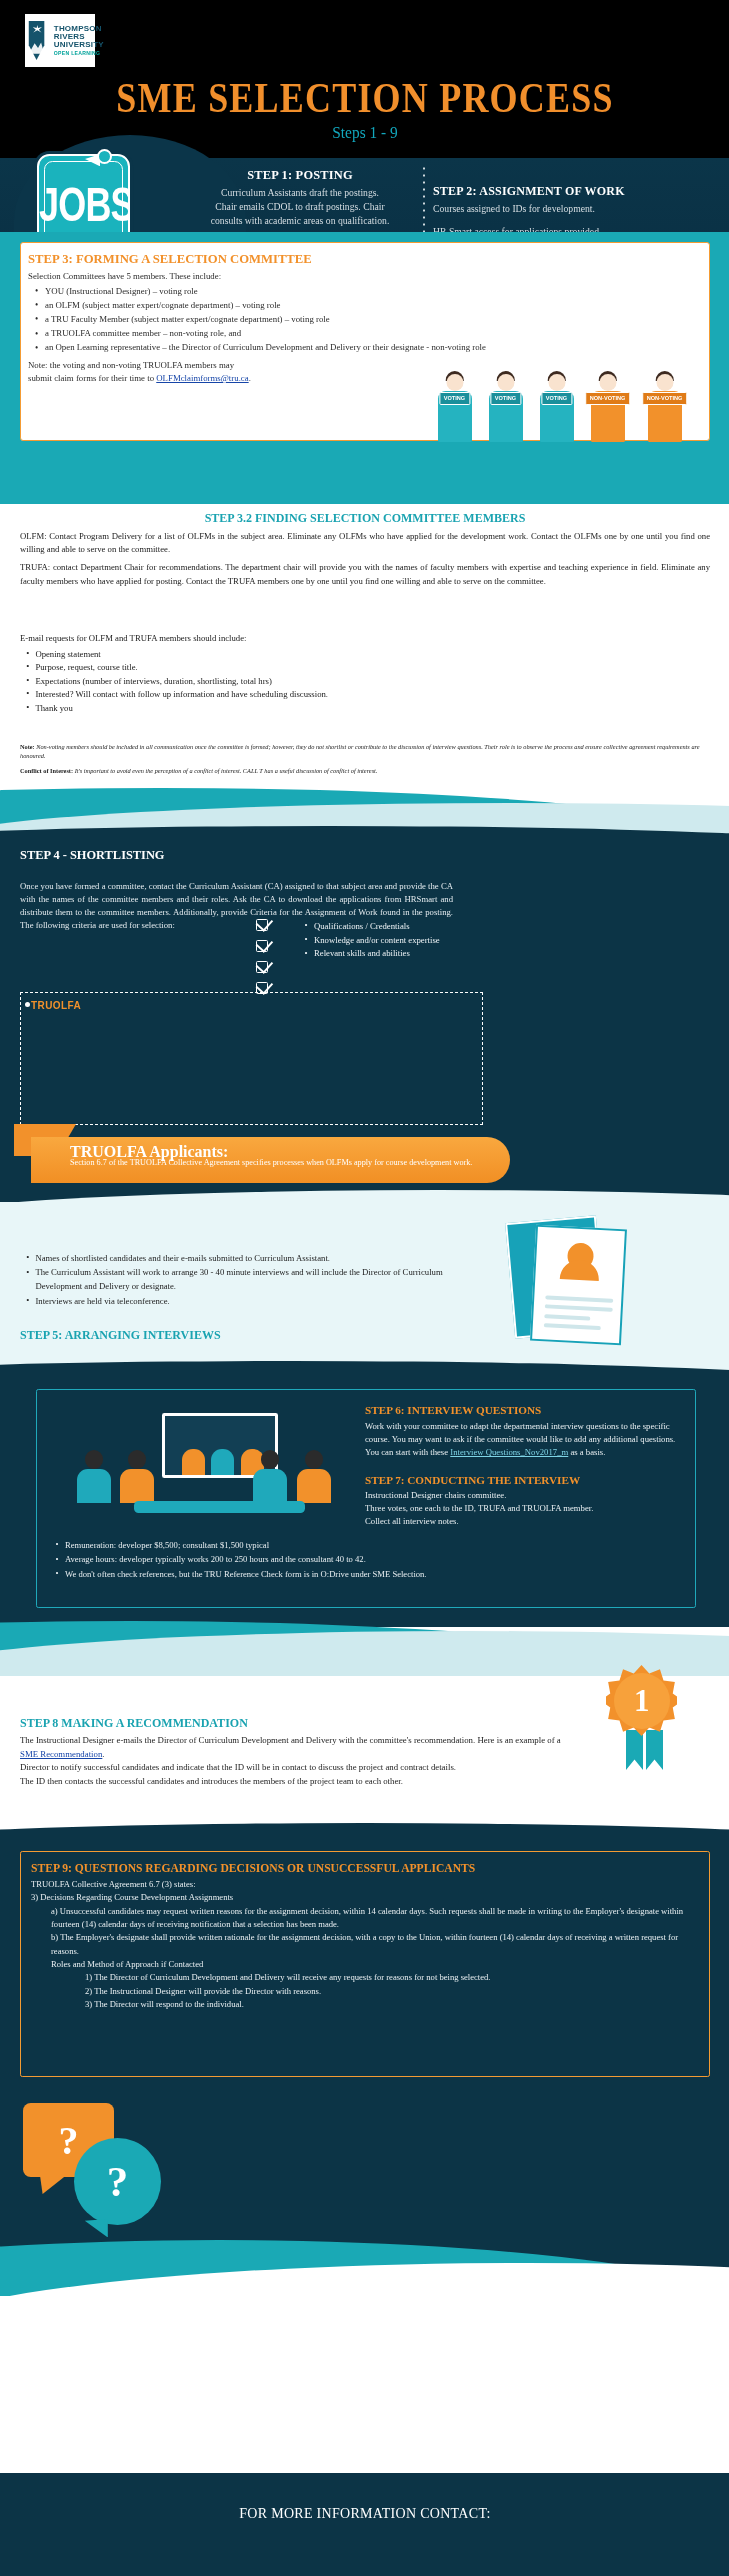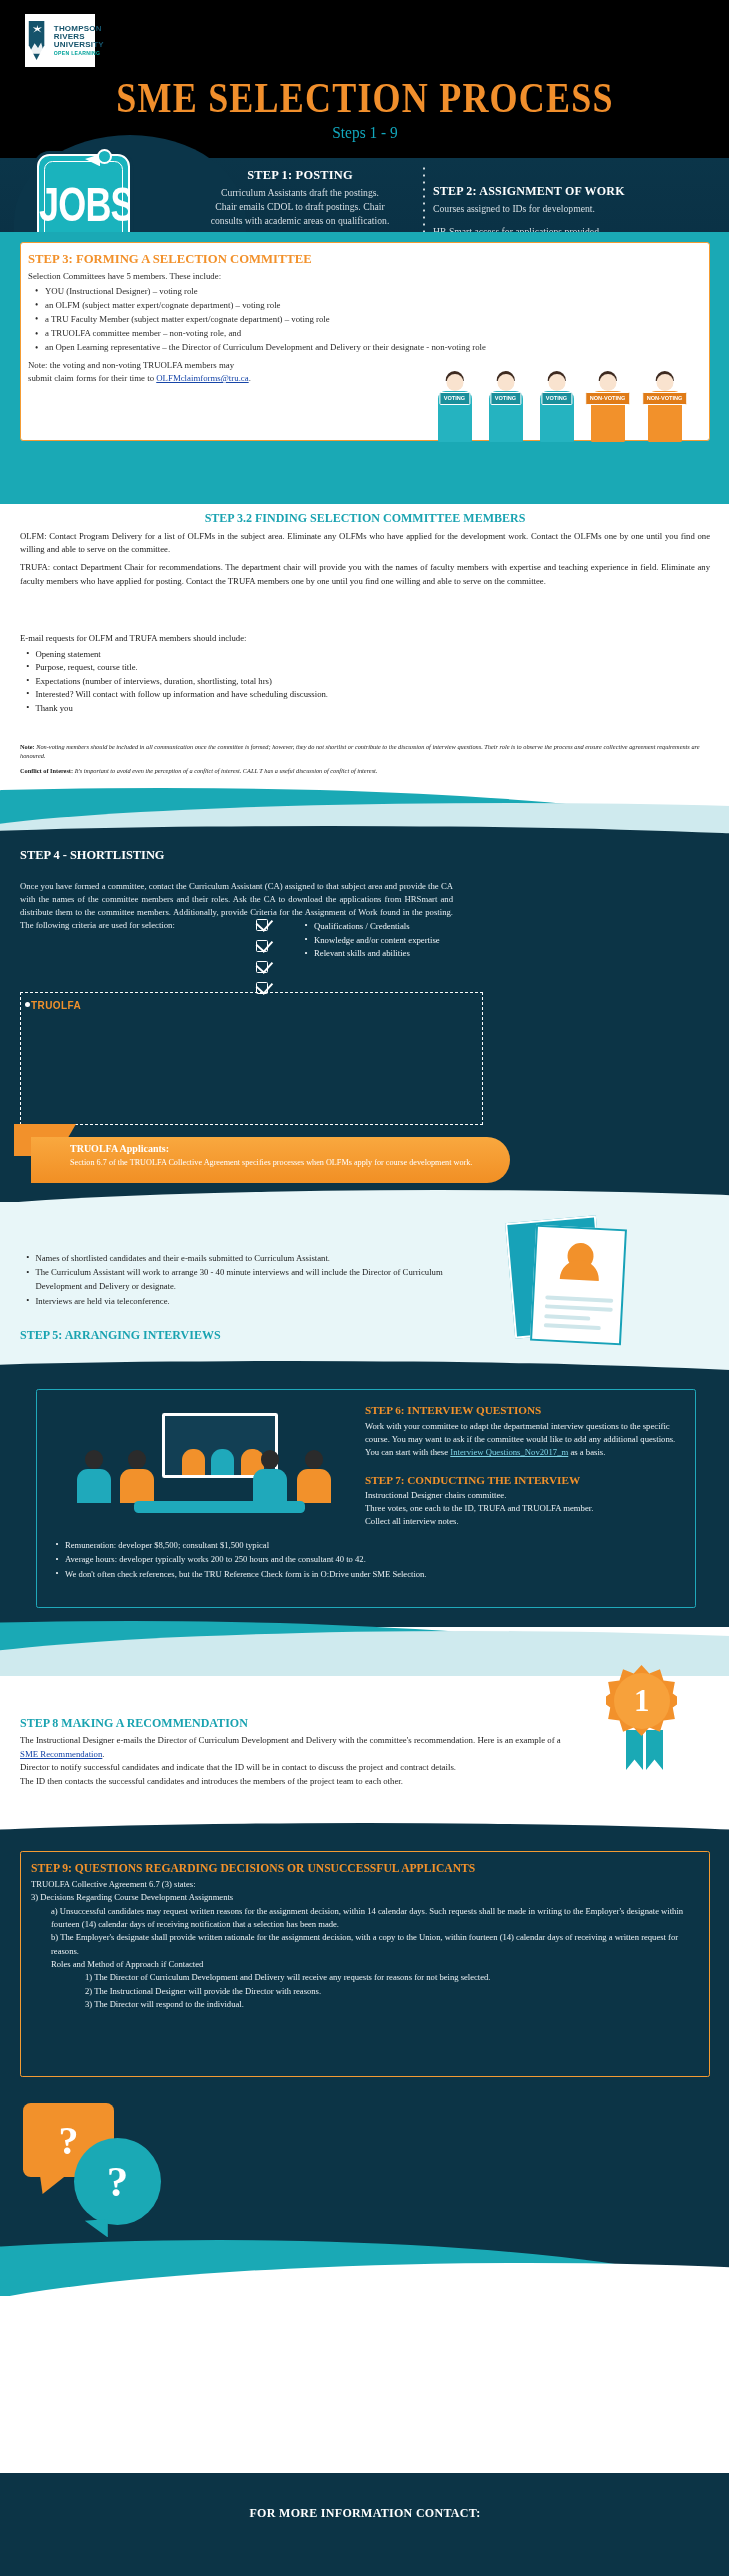--- a/index.html
+++ b/index.html
@@ -240,21 +240,21 @@
     position:absolute; left:31px; top:1137px; width:479px; height:46px;
     background:linear-gradient(180deg,#f9a83f 0%,#f18f24 100%);
     border-radius:0 23px 23px 0;
   }
   #orange-tail{
     position:absolute; left:14px; top:1124px; width:62px; height:32px;
     background:#f2912b; clip-path:polygon(0 0,100% 0,70% 100%,0 100%);
   }
   #orange-banner .hd{
     position:absolute; left:39px; top:6.2px; color:#ffffff;
-    font-family:"Liberation Serif", serif; font-weight:bold; font-size:10px;
+    font-family:"Liberation Serif", serif; font-weight:bold; font-size:16px;
   }
   #orange-banner .bd{
     position:absolute; left:39px; top:20px; width:417px; color:#ffffff;
     font-size:8.2px; line-height:1.42;
   }
 
   
   #s5-wrap{ position:absolute; left:0; top:1202px; width:730px; height:170px; background:#e8f6f8; }
   #s5-curve{
     position:absolute; left:0; top:1190px; width:730px; height:39px;
@@ -439,21 +439,21 @@
     background:#ffffff; clip-path:ellipse(85% 100% at 72% 100%);
   }
 
   
   #footer-white{ position:absolute; left:0; top:2296px; width:730px; height:178px; background:#ffffff;}
   #footer-band{
     position:absolute; left:0; top:2473px; width:730px; height:103px; background:#0c3446;
   }
   #footer-text{
     position:absolute; left:0; top:2506px; width:730px; text-align:center;
-    color:#ffffff; font-family:"Liberation Serif", serif; font-weight:bold; font-size:12px;
+    color:#ffffff; font-family:"Liberation Serif", serif; font-weight:normal; font-size:14px;
     letter-spacing:0.3px;
   }
 </style>
 </head>
 <body>
 
 <div id="header-band"></div>
 
 <div id="tru-logo">
   <div class="mark">

